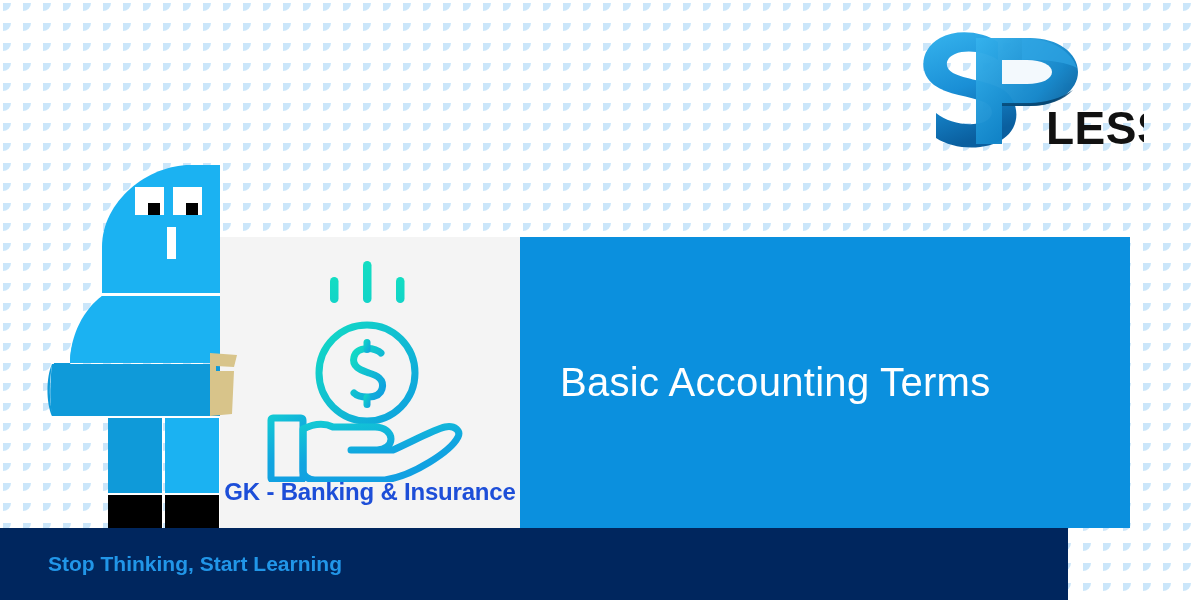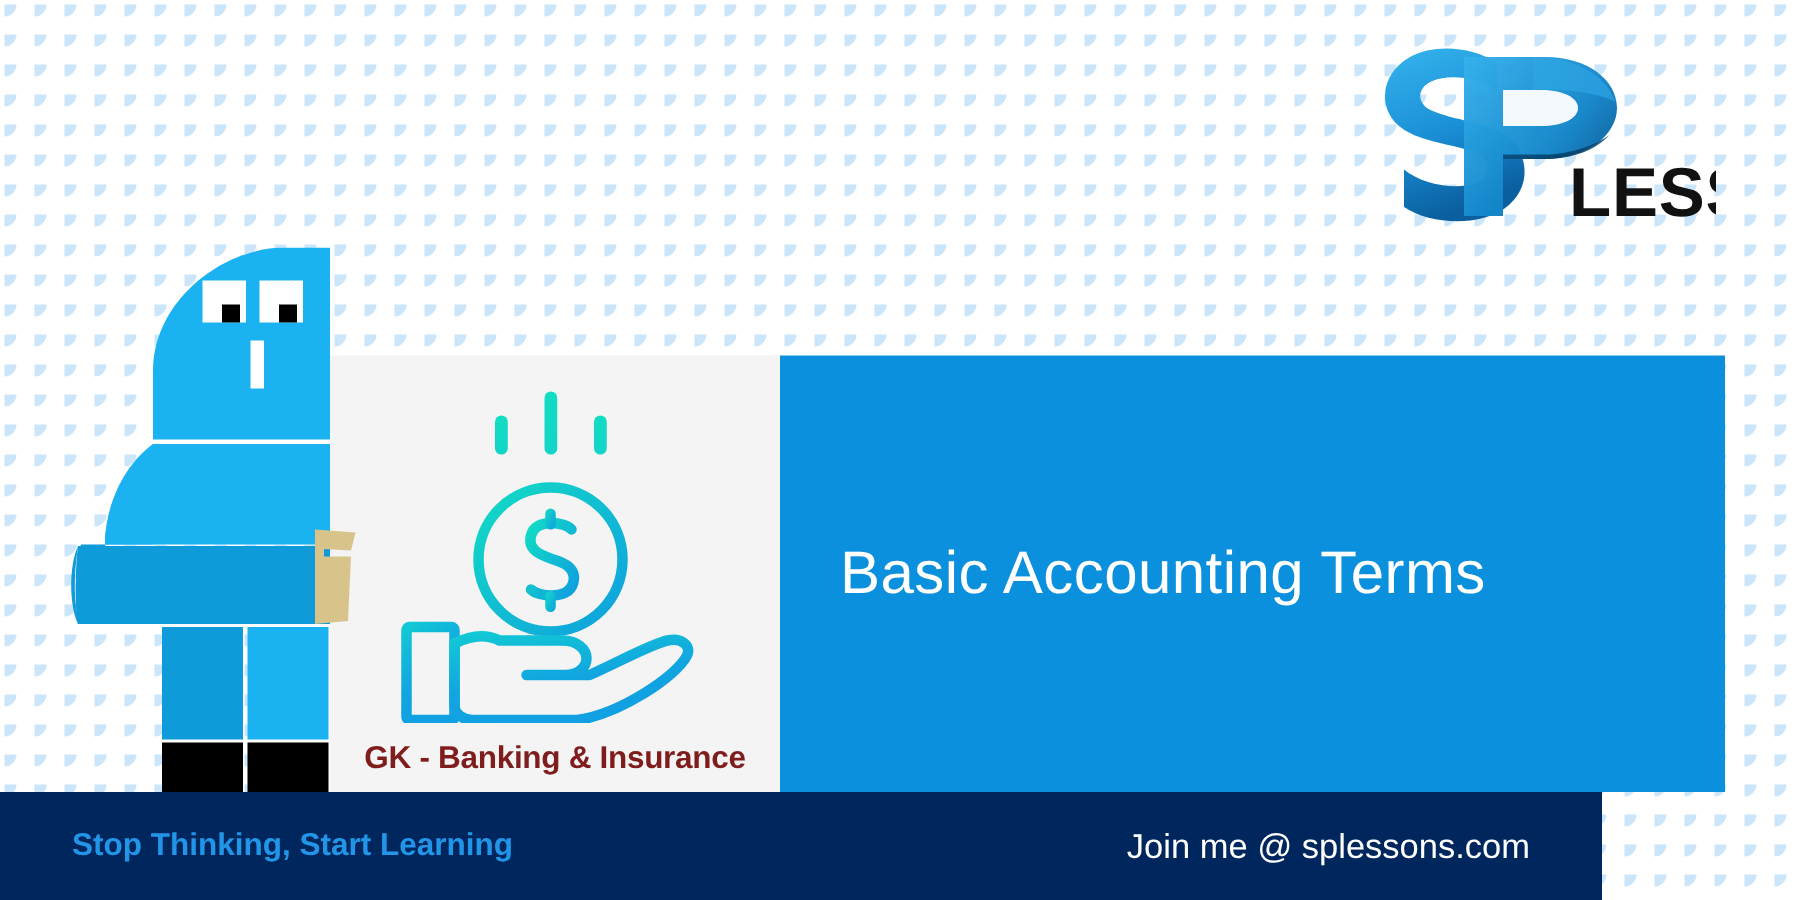--- a/index.html
+++ b/index.html
@@ -52,40 +52,39 @@
     position: absolute;
     left: 33px;
     top: 10px;
     width: 240px;
     height: 235px;
   }
   #panel-caption {
     position: absolute;
     left: 0;
     right: 0;
-    bottom: 10px;
+    bottom: 22px;
     text-align: center;
-    color: #7f1d1d;
-    font-size: 21px;
+    color: #1d4ed8;
+    font-size: 24px;
     font-weight: bold;
     letter-spacing: -0.2px;
     font-family: "Liberation Sans", sans-serif;
     white-space: nowrap;
   }
 
   
   #title-panel {
     position: absolute;
     left: 520px;
     top: 237px;
     width: 610px;
     height: 291px;
     background: #0b90de;
     z-index: 1;
-    padding-left: 20px;
   }
   #title-text {
     position: absolute;
     left: 40px;
     top: 0;
     height: 291px;
     display: flex;
     align-items: center;
     color: #ffffff;
     font-size: 40px;
@@ -240,21 +239,20 @@
 
     <rect x="68" y="253" width="54" height="75" fill="#0f9ad9"></rect>
     <rect x="125" y="253" width="54" height="75" fill="#1bb2f2"></rect>
 
     <rect x="68" y="330" width="54" height="40" fill="#000000"></rect>
     <rect x="125" y="330" width="54" height="40" fill="#000000"></rect>
   </svg>
 
   <div id="footer">
     <div id="footer-tagline">Stop Thinking, Start Learning</div>
-    <div id="footer-site">Join me @ splessons.com</div>
   </div>
 
   <svg id="logo" viewBox="0 0 232 126" xmlns="http://www.w3.org/2000/svg">
     <defs>
       <linearGradient id="sGrad" x1="0" y1="0" x2="0.3" y2="1">
         <stop offset="0%" stop-color="#36b4ee"></stop>
         <stop offset="55%" stop-color="#1a8fd6"></stop>
         <stop offset="100%" stop-color="#0a5f9f"></stop>
       </linearGradient>
       <linearGradient id="pGrad" x1="0" y1="0" x2="1" y2="0.9">

